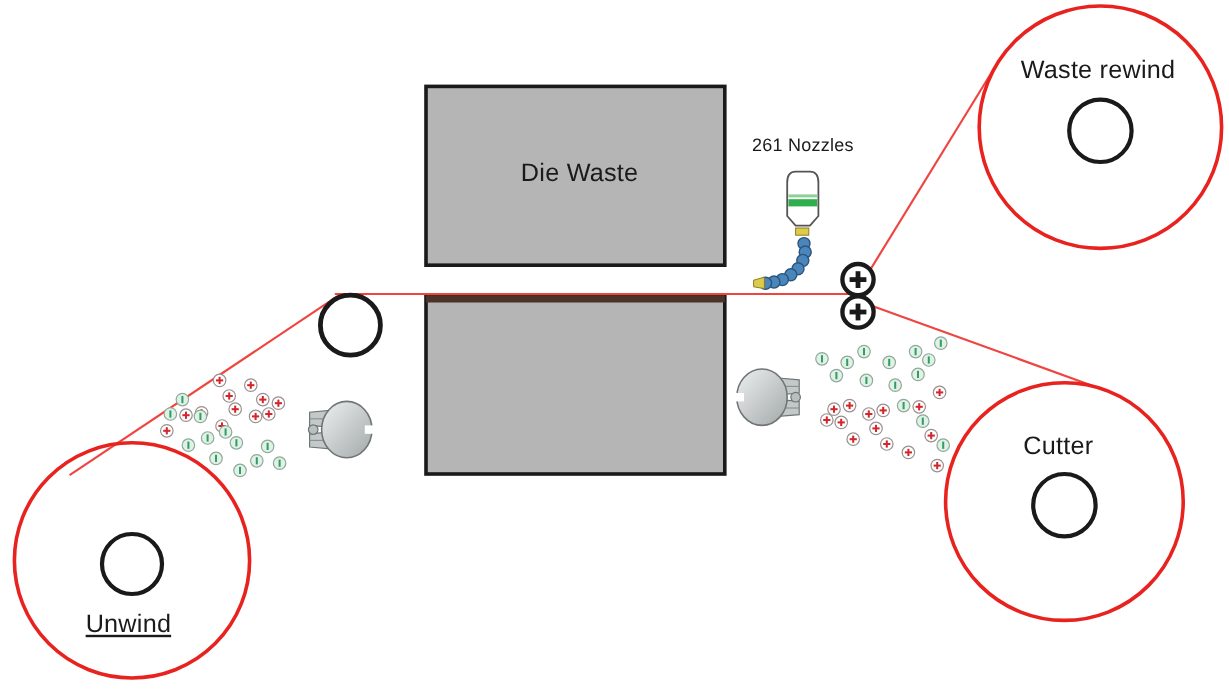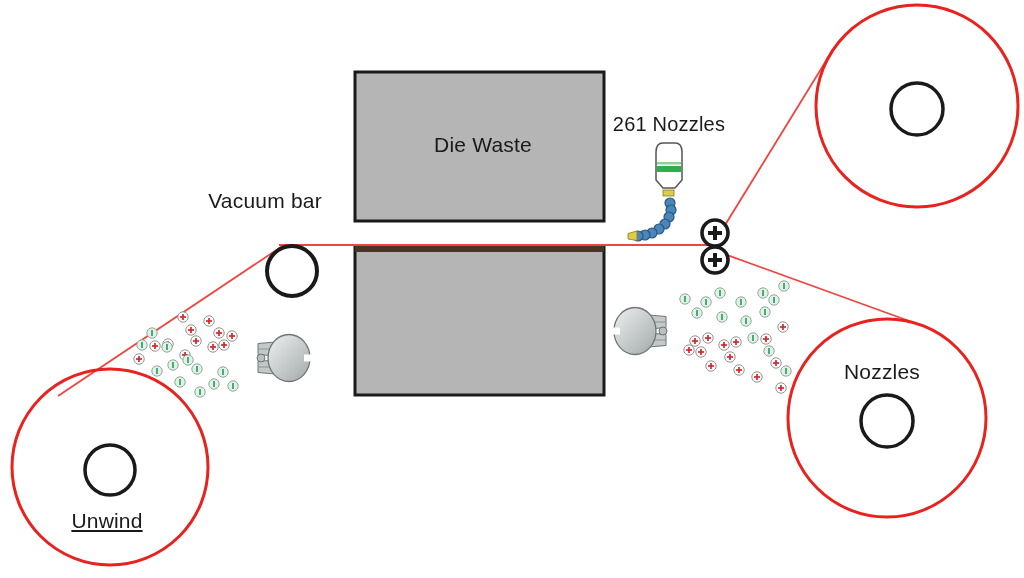--- a/index.html
+++ b/index.html
@@ -1,21 +1,21 @@
 <!DOCTYPE html>
 <html><head>
 <meta charset="utf-8">
 <style>
   html,body{margin:0;padding:0;background:#fff;}
   .stage{position:relative;width:1024px;height:578px;background:#ffffff;overflow:hidden;
          font-family:"Liberation Sans","DejaVu Sans",sans-serif;}
   .stage svg{position:absolute;left:0;top:0;z-index:1;}
   .lbl{position:absolute;z-index:2;transform:translateX(-50%);white-space:nowrap;
        color:#1a1a1a;font-size:21px;font-weight:500;line-height:1;letter-spacing:0.2px;}
-  .lbl.small{font-size:20px;}
+  .lbl.small{font-size:15px;}
 </style>
 </head>
 <body>
 
 <div class="stage">
   <svg id="diagram" width="1024" height="578" viewBox="0 0 1024 578">
       <defs>
         <linearGradient id="domeG" x1="0" y1="0" x2="1" y2="1">
           <stop offset="0" stop-color="#eef0f0"></stop>
           <stop offset="1" stop-color="#a2a8a8"></stop>
@@ -198,17 +198,17 @@
       <line x1="784" y1="283" x2="784" y2="289" stroke="#2f9e68" stroke-width="1.7"></line>
       <circle cx="715" cy="233" r="13" fill="#ffffff" stroke="#1a1a1a" stroke-width="3.6"></circle>
       <line x1="708" y1="233" x2="722" y2="233" stroke="#1a1a1a" stroke-width="4"></line>
       <line x1="715" y1="226" x2="715" y2="240" stroke="#1a1a1a" stroke-width="4"></line>
       <circle cx="715" cy="260" r="13" fill="#ffffff" stroke="#1a1a1a" stroke-width="3.6"></circle>
       <line x1="708" y1="260" x2="722" y2="260" stroke="#1a1a1a" stroke-width="4"></line>
       <line x1="715" y1="253" x2="715" y2="267" stroke="#1a1a1a" stroke-width="4"></line>
     </svg>
 
   <div class="lbl" style="left:483px;top:134px;">Die Waste</div>
-  <div class="lbl" style="left:265px;top:190px;">Vacuum bar</div>
   <div class="lbl small" style="left:669px;top:114px;">261 Nozzles</div>
-  <div class="lbl" style="left:882px;top:361px;">Nozzles</div>
+  <div class="lbl" style="left:915px;top:48px;">Waste rewind</div>
+  <div class="lbl" style="left:882px;top:361px;">Cutter</div>
   <div class="lbl" style="left:107px;top:510px;text-decoration:underline;">Unwind</div>
 </div>
 
 </body></html>

